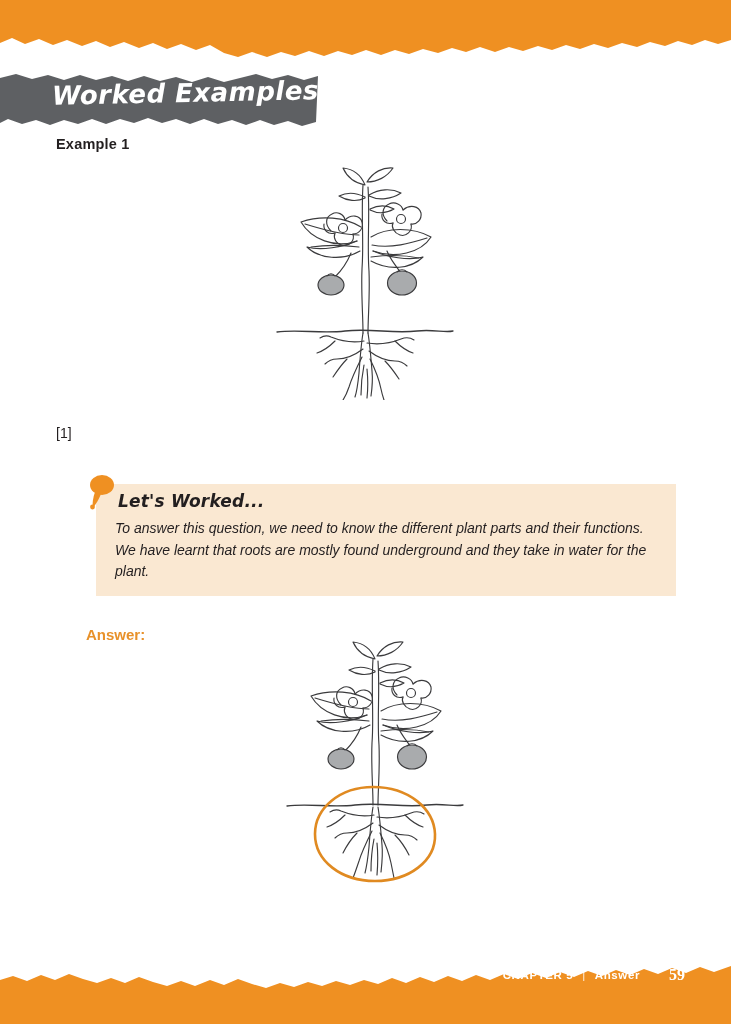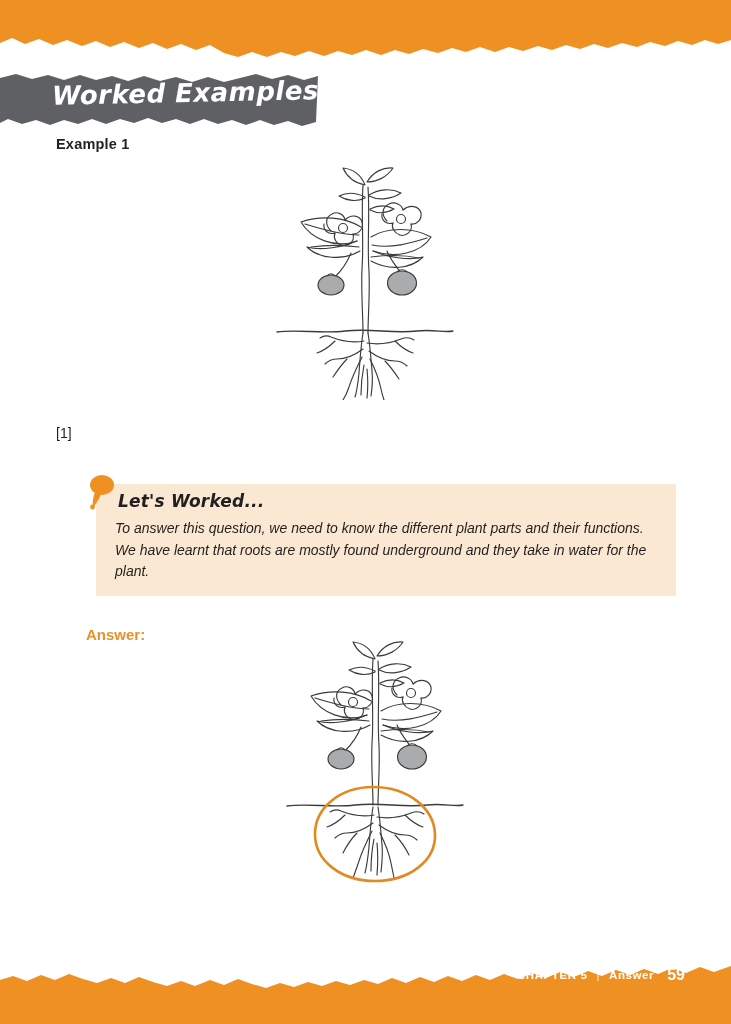--- a/index.html
+++ b/index.html
@@ -148,21 +148,22 @@
     color: #ffffff;
     font-size: 11.5px;
     font-weight: bold;
     letter-spacing: .6px;
   }
   .footer-text .sep { opacity: .85; font-weight: normal; }
   .footer-text .pageno {
     font-size: 16px;
     font-weight: bold;
     letter-spacing: 0;
-    margin-left: 4px;
+    margin-left: 20px;
+    font-family: Liberation Serif, serif;
   }
 </style>
 </head>
 <body>
 
 <div class="band band-top">
   <svg viewBox="0 0 731 58" preserveAspectRatio="none" aria-hidden="true">
     <path fill="#EF9022" d="M0,0 H731 V40 L718,44 705,40 692,45 678,41 665,46 650,42 637,47 622,43 608,48 594,44 580,49 566,45 552,50 538,46 523,51 509,47 495,52 480,47 466,52 452,48 438,53 423,49 409,54 395,50 381,55 366,50 352,55 338,51 324,56 309,51 295,56 281,52 267,57 252,52 238,57 224,53 210,45 196,50 181,44 167,49 153,43 139,48 124,42 110,47 96,41 82,46 67,40 53,45 39,39 25,44 12,38 0,43 Z"></path>
   </svg>
 </div>

